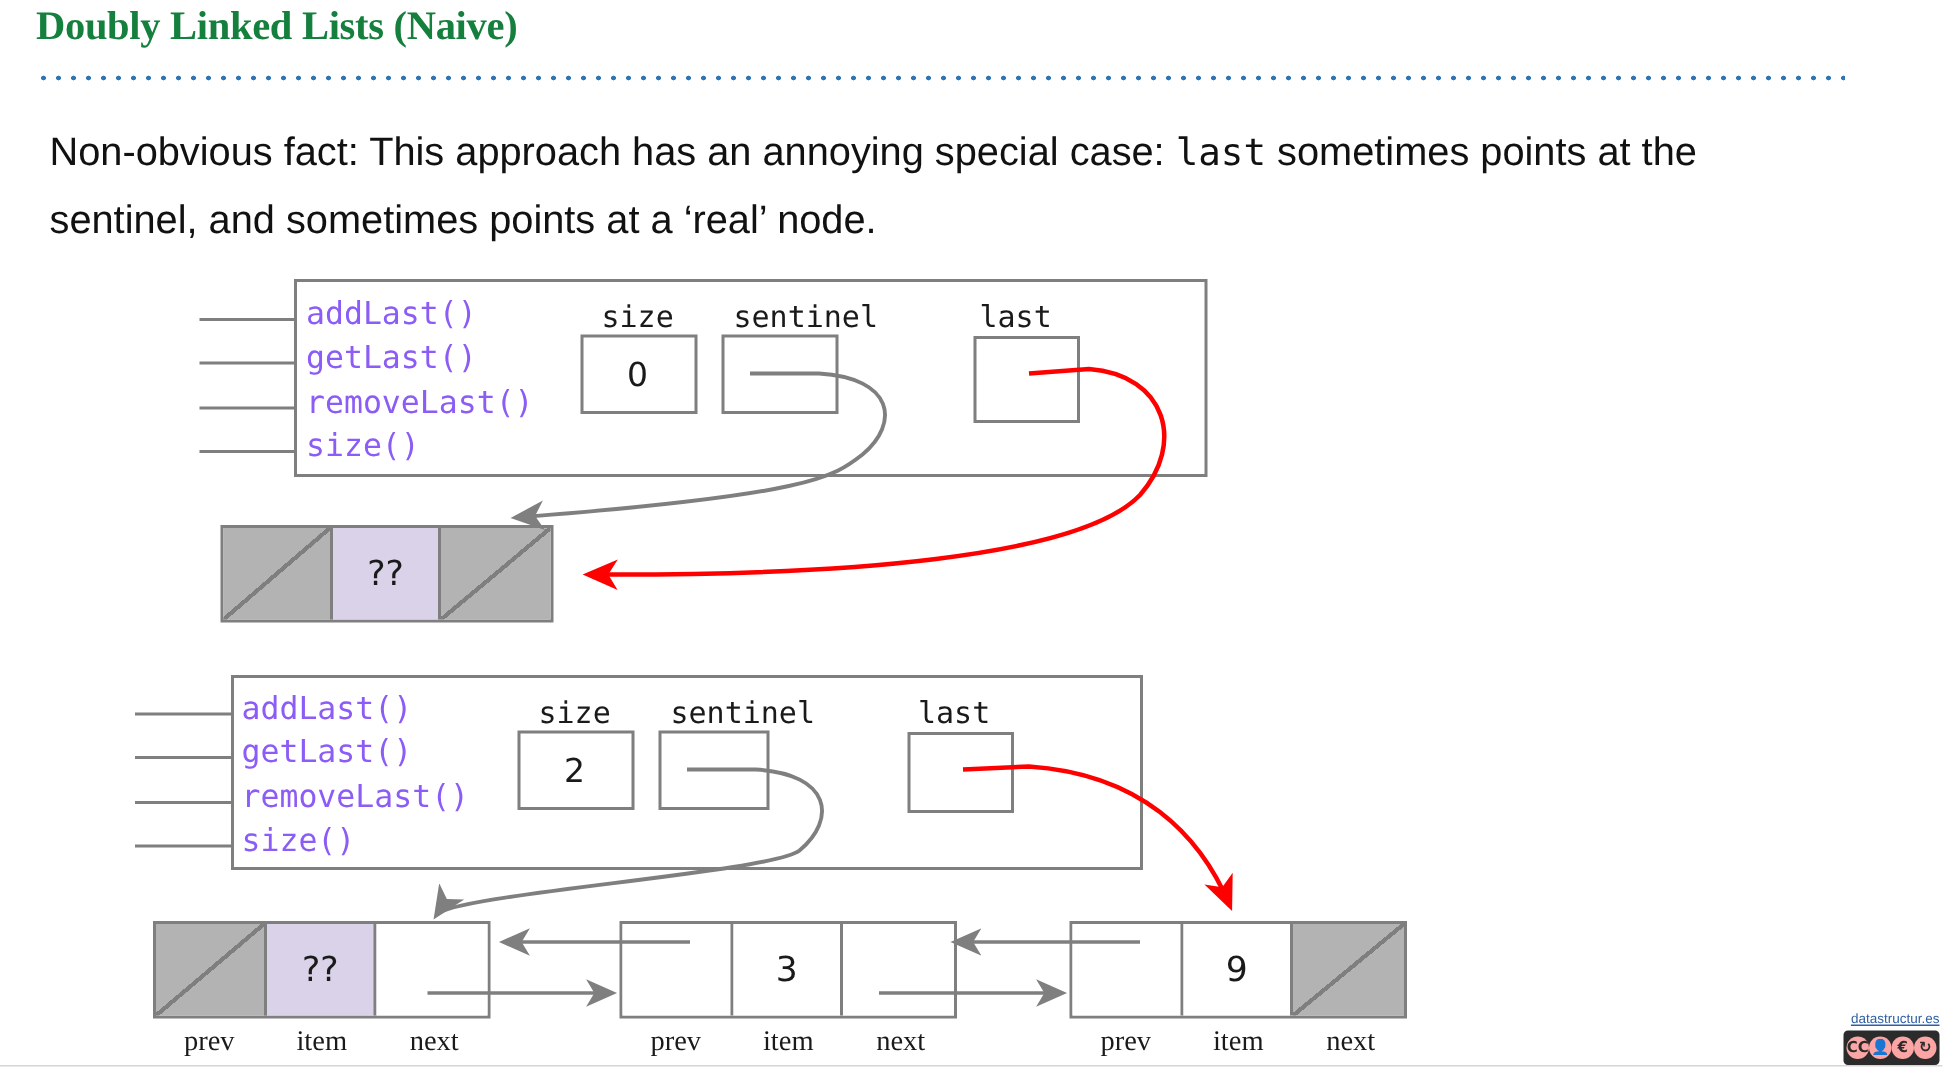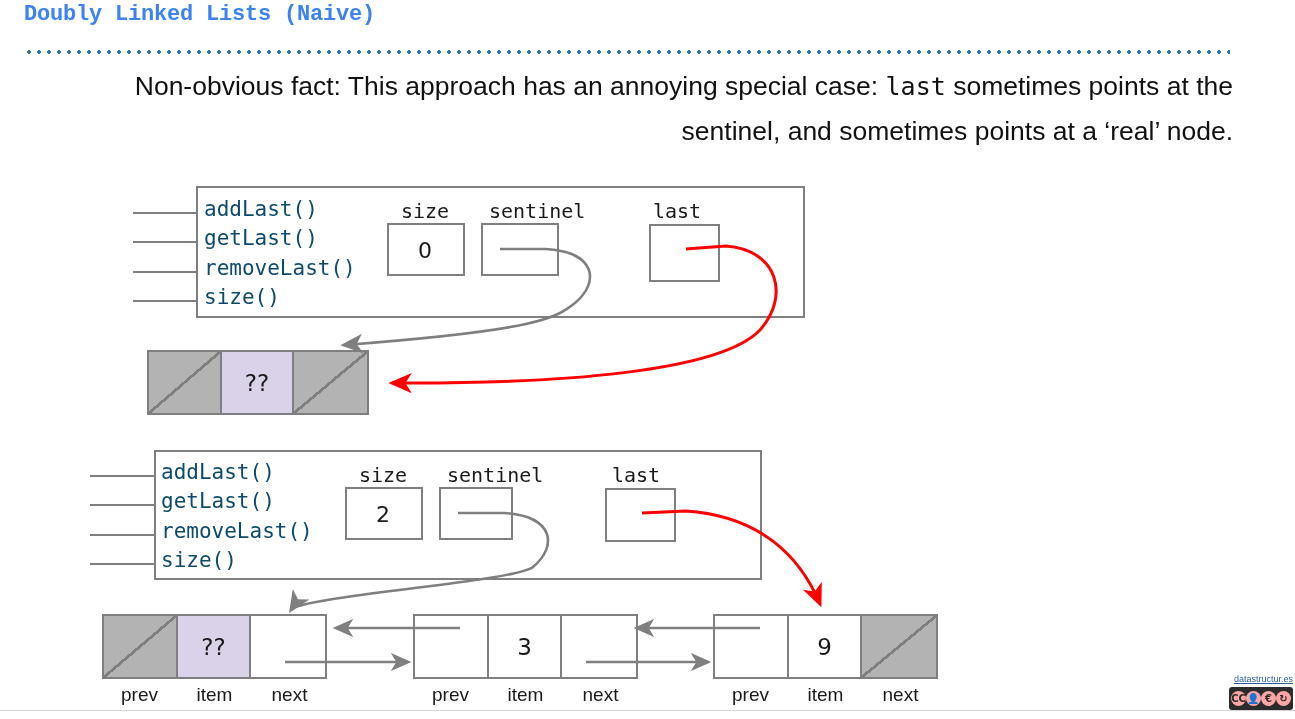--- a/index.html
+++ b/index.html
@@ -13,50 +13,49 @@
     position: relative;
     overflow: hidden;
     font-family: "Liberation Sans", sans-serif;
   }
 
   
   #slide-title {
     position: absolute;
     left: 24px;
     top: 2px;
-    font-family: Liberation Mono, monospace;
-    font-size: 22px;
+    font-family: Liberation Serif, serif;
+    font-size: 27px;
     font-weight: bold;
-    color: #3b82f6;
+    color: #15803d;
     letter-spacing: -0.2px;
     white-space: nowrap;
   }
   #title-rule {
     position: absolute;
     left: 24px;
     top: 50px;
     width: 1206px;
     height: 4px;
     background-image: radial-gradient(circle, #2E75B6 1.6px, rgba(0,0,0,0) 1.7px);
     background-size: 10px 4px;
     background-repeat: repeat-x;
     background-position: 0 0;
   }
 
   
   #body-text {
     position: absolute;
     left: 33px;
-    top: 64px;
+    top: 79px;
     width: 1200px;
     font-size: 26.5px;
     line-height: 45px;
     color: #111111;
     font-family: "Liberation Sans", sans-serif;
-    text-align: right;
   }
   #body-text .mono {
     font-family: "DejaVu Sans Mono", monospace;
     font-size: 25px;
   }
 
   
   .stage {
     position: absolute;
     left: 0;
@@ -88,21 +87,21 @@
     position: absolute;
     font-family: "DejaVu Sans", sans-serif;
     font-size: 22px;
     color: #1a1a1a;
     white-space: nowrap;
   }
   .method-label {
     position: absolute;
     font-family: "DejaVu Sans Mono", monospace;
     font-size: 21px;
-    color: #0c4a6e;
+    color: #8b5cf6;
     white-space: nowrap;
   }
   .stub-line {
     position: absolute;
     height: 0;
     border-top: 2.5px solid #7F7F7F;
   }
 
   
   .node {
@@ -131,21 +130,21 @@
     position: absolute;
     left: 0; top: 0; right: 0; bottom: 0;
     background-image: linear-gradient(to bottom right,
       rgba(0,0,0,0) calc(50% - 1.4px),
       #7F7F7F calc(50% - 1.4px),
       #7F7F7F calc(50% + 1.4px),
       rgba(0,0,0,0) calc(50% + 1.4px));
   }
   .node-caption {
     position: absolute;
-    font-family: Liberation Sans, sans-serif;
+    font-family: Liberation Serif, serif;
     font-size: 19px;
     color: #1a1a1a;
     text-align: center;
     white-space: nowrap;
   }
 
   
   #footer-link {
     position: absolute;
     right: 2px;

